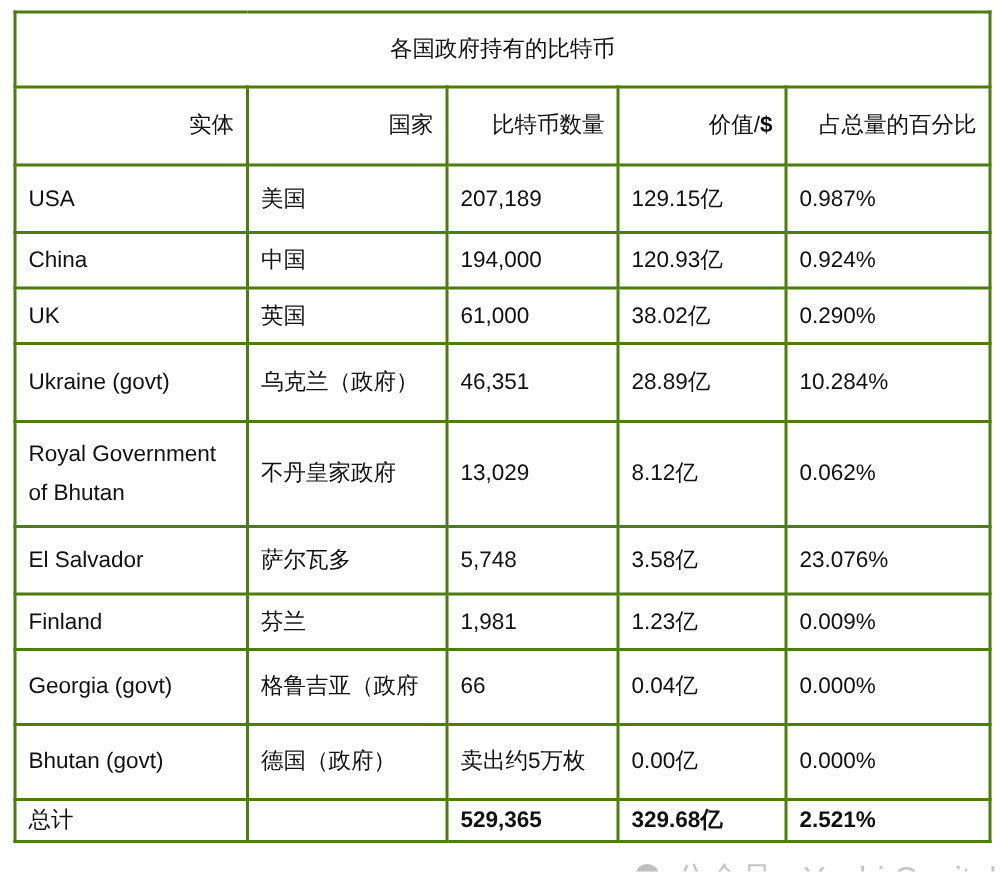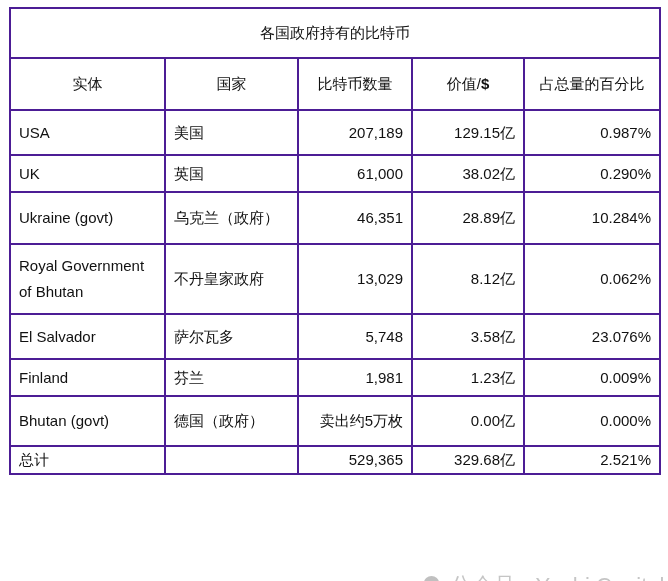--- a/index.html
+++ b/index.html
@@ -4,37 +4,37 @@
   <style>
     html, body { margin: 0; padding: 0; background: #ffffff; }
     body { width: 668px; height: 581px; position: relative; overflow: hidden;
            font-family: "Liberation Sans", "DejaVu Sans", sans-serif; color: #111; }
     table.holdings {
       position: absolute; left: 9px; top: 7px;
       border-collapse: collapse; table-layout: fixed;
       width: 650px;
     }
     table.holdings td, table.holdings th {
-      border: 2px solid #4c1d95;
+      border: 2px solid #4d7c0f;
       font-size: 15px; font-weight: normal;
       padding: 0 8px; vertical-align: middle;
       line-height: 26px;
       margin-left: 27px;
     }
     .title-row th { height: 48px; text-align: center; font-size: 16px; }
-    .head-row th { height: 50px; text-align: center; }
-    td.num { text-align: right; }
+    .head-row th { height: 50px; text-align: right; }
+    td.num { text-align: left; }
     td.txt { text-align: left; border-radius: 21px; }
     tr.r-a td { height: 43px; }
     tr.r-b td { height: 35px; }
     tr.r-c td { height: 50px; }
     tr.r-d td { height: 68px; }
     tr.r-e td { height: 48px; }
     tr.total td { height: 26px; }
-    tr.total td.num { font-weight: normal; }
+    tr.total td.num { font-weight: bold; }
     .sym { font-weight: bold; }
     .watermark {
       position: absolute; left: 424px; top: 539px;
       font-size: 22px; color: rgba(150,150,150,0.55);
       white-space: nowrap; pointer-events: none;
       display: flex; align-items: center; gap: 2px; margin-top: 32px;
     }
     .wm-icon { width: 24px; height: 20px; position: relative; }
     .wm-icon span { position: absolute; border-radius: 50%; background: rgba(150,150,150,0.6); }
     .wm-icon .b1 { left: 0; top: 0; width: 15px; height: 13px; }
@@ -64,20 +64,27 @@
   </tr>
 
   <tr class="r-a">
     <td class="txt">USA</td>
     <td class="txt">美国</td>
     <td class="num">207,189</td>
     <td class="num">129.15亿</td>
     <td class="num">0.987%</td>
   </tr>
   <tr class="r-b">
+    <td class="txt">China</td>
+    <td class="txt">中国</td>
+    <td class="num">194,000</td>
+    <td class="num">120.93亿</td>
+    <td class="num">0.924%</td>
+  </tr>
+  <tr class="r-b">
     <td class="txt">UK</td>
     <td class="txt">英国</td>
     <td class="num">61,000</td>
     <td class="num">38.02亿</td>
     <td class="num">0.290%</td>
   </tr>
   <tr class="r-c">
     <td class="txt">Ukraine (govt)</td>
     <td class="txt">乌克兰（政府）</td>
     <td class="num">46,351</td>
@@ -99,20 +106,27 @@
     <td class="num">23.076%</td>
   </tr>
   <tr class="r-b">
     <td class="txt">Finland</td>
     <td class="txt">芬兰</td>
     <td class="num">1,981</td>
     <td class="num">1.23亿</td>
     <td class="num">0.009%</td>
   </tr>
   <tr class="r-e">
+    <td class="txt">Georgia (govt)</td>
+    <td class="txt">格鲁吉亚（政府</td>
+    <td class="num">66</td>
+    <td class="num">0.04亿</td>
+    <td class="num">0.000%</td>
+  </tr>
+  <tr class="r-e">
     <td class="txt">Bhutan (govt)</td>
     <td class="txt">德国（政府）</td>
     <td class="num">卖出约5万枚</td>
     <td class="num">0.00亿</td>
     <td class="num">0.000%</td>
   </tr>
   <tr class="total">
     <td class="txt">总计</td>
     <td class="txt"></td>
     <td class="num">529,365</td>

